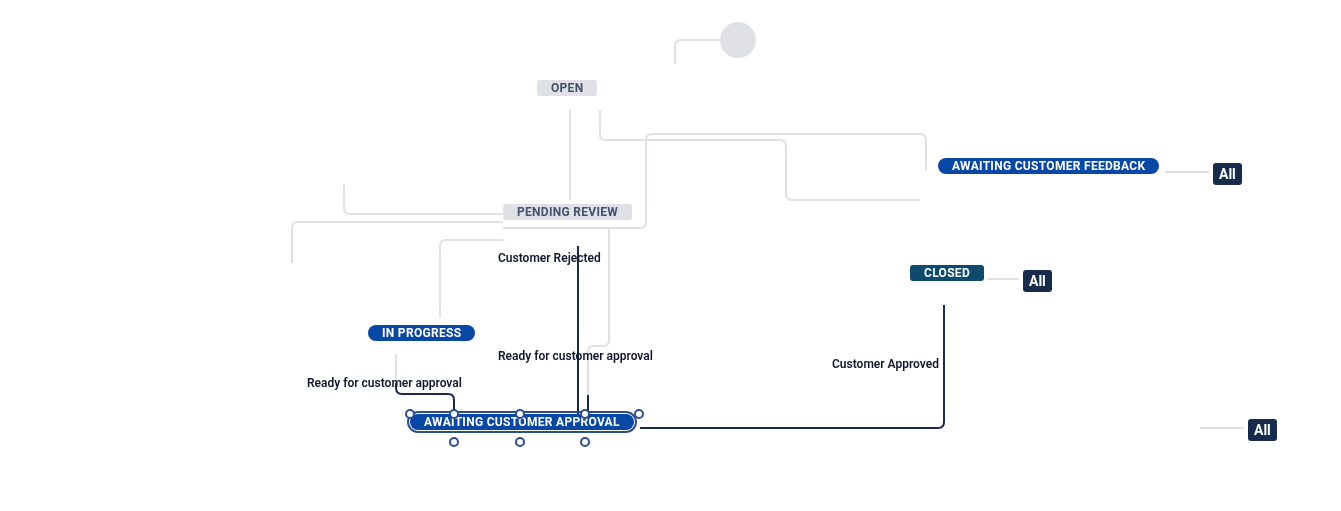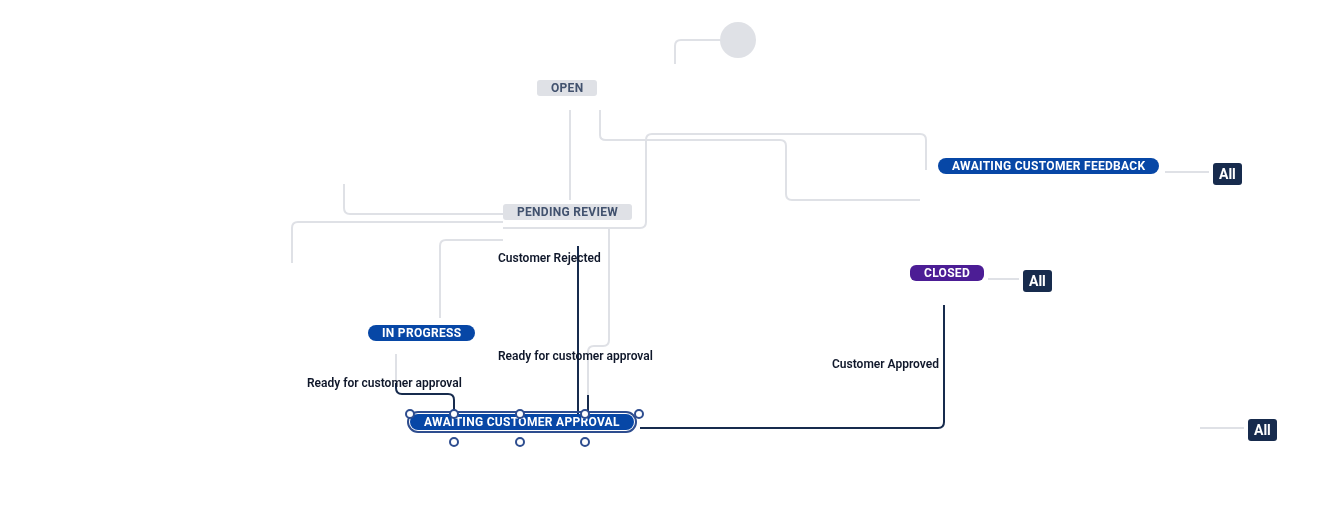--- a/index.html
+++ b/index.html
@@ -1,21 +1,21 @@
 <!DOCTYPE html>
 <html><head>
 <meta charset="utf-8">
 <style>
   html,body{margin:0;padding:0;width:1341px;height:511px;font-family:-apple-system,"Segoe UI",Roboto,Arial,sans-serif;background:#fff;color:#172b4d;}
   .canvas{position:relative;width:1341px;height:511px;overflow:hidden;}
   svg.edges{position:absolute;left:0;top:0;width:1341px;height:511px;pointer-events:none;}
   .node{position:absolute;border-radius:3px;font-weight:700;font-size:12px;letter-spacing:.3px;text-align:center;display:flex;align-items:center;justify-content:center;box-sizing:border-box;padding:0 14px;height:16px;white-space:nowrap;}
   .node.gray{background:#dfe1e6;color:#42526e;}
   .node.blue{background:#0747a6;color:#fff;border-radius:12px;}
-  .node.green{background:#4c1d95;color:#fff;border-radius:6px;}
+  .node.green{background:#0c4a6e;color:#fff;}
   .node.selected{outline:2px solid #2e4d8f;outline-offset:1px;}
   .start-circle{position:absolute;width:36px;height:36px;border-radius:50%;background:#dfe1e6;}
   .handle{position:absolute;width:10px;height:10px;border:2px solid #2e4d8f;background:#fff;border-radius:50%;box-sizing:border-box;}
   .all-badge{position:absolute;background:#172b4d;color:#fff;font-weight:700;font-size:14px;border-radius:3px;padding:2px 6px;height:18px;display:flex;align-items:center;}
   .edge-label{position:absolute;font-size:12px;font-weight:600;color:#0f172a;white-space:nowrap;}
 </style>
 </head>
 <body>
 
 <div class="canvas">

